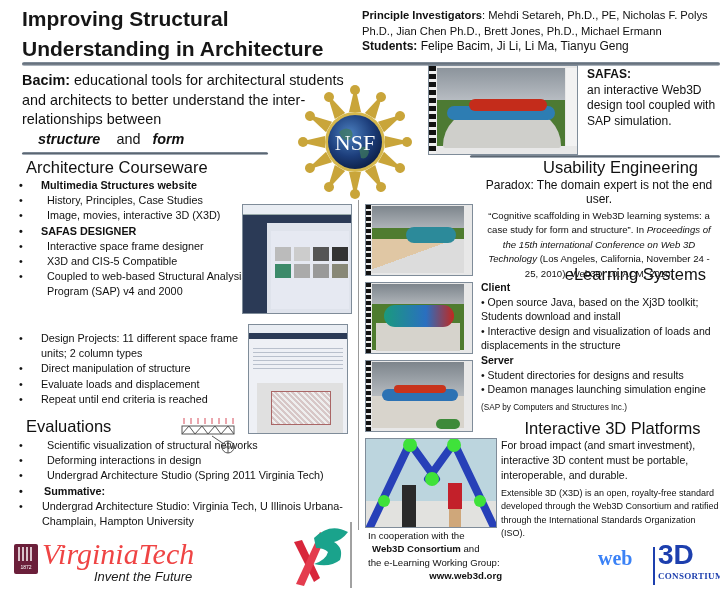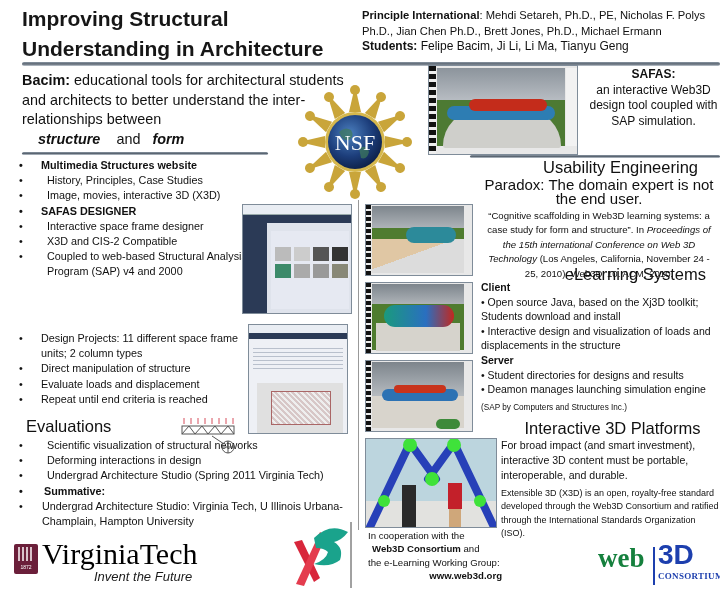--- a/index.html
+++ b/index.html
@@ -15,37 +15,37 @@
   .goal .sub { padding-left: 16px; }
   .goal .sub i { font-weight: bold; }
   .h2 { font-size: 16.5px; line-height: 20px; color: #111; }
   ul.lvl { list-style: none; }
   ul.lvl li { position: relative; font-size: 10.8px; line-height: 15.2px; }
   ul.lvl li::before { content: "•"; position: absolute; left: -7px; }
   .l1 { padding-left: 15px; }
   .l2 { padding-left: 21px; }
   .bold { font-weight: bold; }
   .shot { position: absolute; border: 1px solid #7f8c99; overflow: hidden; }
-  .safas-txt { left: 587px; top: 67px; width: 133px; font-size: 12px; line-height: 15.5px; text-align: center; }
+  .safas-txt { left: 587px; top: 67px; width: 133px; font-size: 12px; line-height: 15.5px; }
   .right-sec { position: absolute; font-size: 10.5px; line-height: 14.6px; }
   .center { text-align: center; }
   .vt-logo { left: 14px; top: 542px; }
   .web3d-logo { left: 598px; top: 543px; }
 </style>
 </head>
 <body>
 
 <div class="abs title">
   <div>Improving Structural</div>
   <div>Understanding in Architecture</div>
 </div>
 <div class="rule" style="left:22px; top:62px; width:698px;"></div>
 
 <div class="abs pi">
-  <b>Principle International</b><span>: Mehdi Setareh, Ph.D., PE,  Nicholas F. Polys  Ph.D., Jian Chen Ph.D., Brett Jones, Ph.D., Michael Ermann</span>
+  <b>Principle Investigators</b><span>: Mehdi Setareh, Ph.D., PE,  Nicholas F. Polys  Ph.D., Jian Chen Ph.D., Brett Jones, Ph.D., Michael Ermann</span>
   <div class="students"><b>Students:</b><span> Felipe Bacim, Ji Li, Li Ma, Tianyu Geng</span></div>
 </div>
 
 <div class="abs goal">
   <b>Bacim:</b><span> educational tools for architectural students and architects to better understand the inter-relationships between</span>
   <div class="sub">
     <i>structure</i>&nbsp;&nbsp;&nbsp;&nbsp;<span>and</span>&nbsp;&nbsp;&nbsp;<i>form</i>
   </div>
 </div>
 <div class="rule" style="left:22px; top:152px; width:246px; height:3px;"></div>
@@ -92,27 +92,28 @@
   <div style="position:absolute; left:40px; top:33px; width:78px; height:12px; background:#c42c1b; border-radius:12px;"></div>
   <div style="position:absolute; left:137px; top:2px; width:12px; height:78px; background:#f2f2f2;"></div>
 </div>
 <div class="abs safas-txt">
   <div class="bold">SAFAS:</div>
   <div>an interactive Web3D design tool coupled with SAP simulation.</div>
 </div>
 <div class="rule" style="left:470px; top:155px; width:250px; height:3px;"></div>
 
 <div class="abs" style="left:26px; top:157px; width:240px;">
+  <div class="h2">Architecture Courseware</div>
   <ul class="lvl" style="margin-top:1px;">
     <li class="l1 bold">Multimedia Structures website</li>
     <li class="l2">History, Principles, Case Studies</li>
     <li class="l2">Image, movies, interactive 3D (X3D)</li>
     <li class="l1 bold">SAFAS DESIGNER</li>
     <li class="l2">Interactive space frame designer</li>
-    <li class="l2">X3D and CIS-2 Compatible</li>
+    <li class="l2">X3D and CIS-5 Compatible</li>
     <li class="l2" style="padding-right:10px;">Coupled to web-based Structural Analysis Program (SAP) v4 and 2000</li>
   </ul>
 </div>
 
 <div class="abs" style="left:26px; top:315px; width:235px;">
   <ul class="lvl" style="margin-top:16px;">
     <li class="l1">Design Projects: 11 different space frame units; 2 column types</li>
     <li class="l1">Direct manipulation of structure</li>
     <li class="l1">Evaluate loads and displacement</li>
     <li class="l1">Repeat until end criteria is reached</li>
@@ -223,21 +224,21 @@
         <circle cx="114" cy="62" r="6"></circle>
       </g>
     <rect x="36" y="46" width="14" height="44" fill="#2a2a2a"></rect>
     <rect x="82" y="44" width="14" height="26" fill="#c3202a"></rect>
     <rect x="83" y="70" width="12" height="20" fill="#cfa77a"></rect>
   </svg>
 </div>
 
 <div class="right-sec center" style="left:478px; top:157px; width:242px;">
   <div class="h2" style="text-align:right; padding-right:22px;">Usability Engineering</div>
-  <div style="font-size:15px; line-height:14px; margin-top:1px;text-align:center;">Paradox: The domain expert is not the end user.</div>
+  <div style="font-size:12px; line-height:14px; margin-top:1px;text-align:center;">Paradox: The domain expert is not the end user.</div>
   <div style="font-size:9.6px; line-height:14.4px; margin-top:3px; padding:0 4px;">
     <span>“Cognitive scaffolding in Web3D learning systems: a case study for form and structure”. In </span><i>Proceedings of the 15th international Conference on Web 3D Technology</i><span> (Los Angeles, California, November 24 - 25, 2010). Web3D '10. ACM,  2010.</span>
   </div>
 </div>
 
 <div class="right-sec" style="left:481px; top:264px; width:239px;">
   <div class="h2" style="text-align:right; padding-right:14px;">eLearning Systems</div>
   <div class="bold" style="margin-top:-4px;">Client</div>
   <div>• <span>Open source Java, based on the Xj3D toolkit; Students download and install</span></div>
   <div>• <span>Interactive design and visualization of loads and displacements in the structure</span></div>
@@ -266,22 +267,22 @@
     <path d="M30 16 q16 -16 34 -6 q-6 8 -14 10 q10 6 6 18 q-10 8 -26 4 q12 -4 14 -12 q-4 -4 -12 -4 z" fill="#1aa38c"></path>
     <line x1="67" y1="0" x2="67" y2="66" stroke="#444" stroke-width="1"></line>
   </svg>
 </div>
 
 <div class="abs vt-logo">
   <div style="position:absolute; left:0; top:2px; width:24px; height:30px; background:#6b1f3a; border-radius:2px;">
     <div style="margin:3px 4px 0; height:14px; background:repeating-linear-gradient(90deg,#d9c2ca 0 2px,#6b1f3a 2px 4px);"></div>
     <div style="color:#fff; font-size:5px; text-align:center; margin-top:3px;">1872</div>
   </div>
-  <div style="position:absolute; left:28px; top:-4px; font-family:'Liberation Serif', serif; font-size:30px; line-height:32px; color:#000000; white-space:nowrap;">VirginiaTech</div>
+  <div style="position:absolute; left:28px; top:-4px; font-family:'Liberation Serif', serif; font-size:30px; line-height:32px; color:#ef4444; white-space:nowrap;font-style:italic;">VirginiaTech</div>
   <div style="position:absolute; left:80px; top:27px; font-style:italic; font-size:13px; color:#1a1a1a; white-space:nowrap;">Invent the Future</div>
 </div>
 
 <div class="abs web3d-logo">
-  <span style="position:absolute; left:0; top:0; font-family:'Liberation Serif', serif; font-weight:bold; font-size:27px; color:#15803d; line-height:30px;">web</span>
+  <span style="position:absolute; left:0; top:0; font-family:'Liberation Serif', serif; font-weight:bold; font-size:20px; color:#3b82f6; line-height:30px;">web</span>
   <div style="position:absolute; left:55px; top:4px; width:2px; height:38px; background:#1d3fae;"></div>
   <span style="position:absolute; left:60px; top:-3px; font-family:'Liberation Sans', sans-serif; font-weight:bold; font-size:28px; color:#1d3fae; line-height:30px;">3D</span>
   <span style="position:absolute; left:60px; top:28px; font-family:'Liberation Serif', serif; font-weight:bold; font-size:9px; color:#1d3fae; letter-spacing:0.3px;">CONSORTIUM</span>
 </div>
 
 </body></html>

